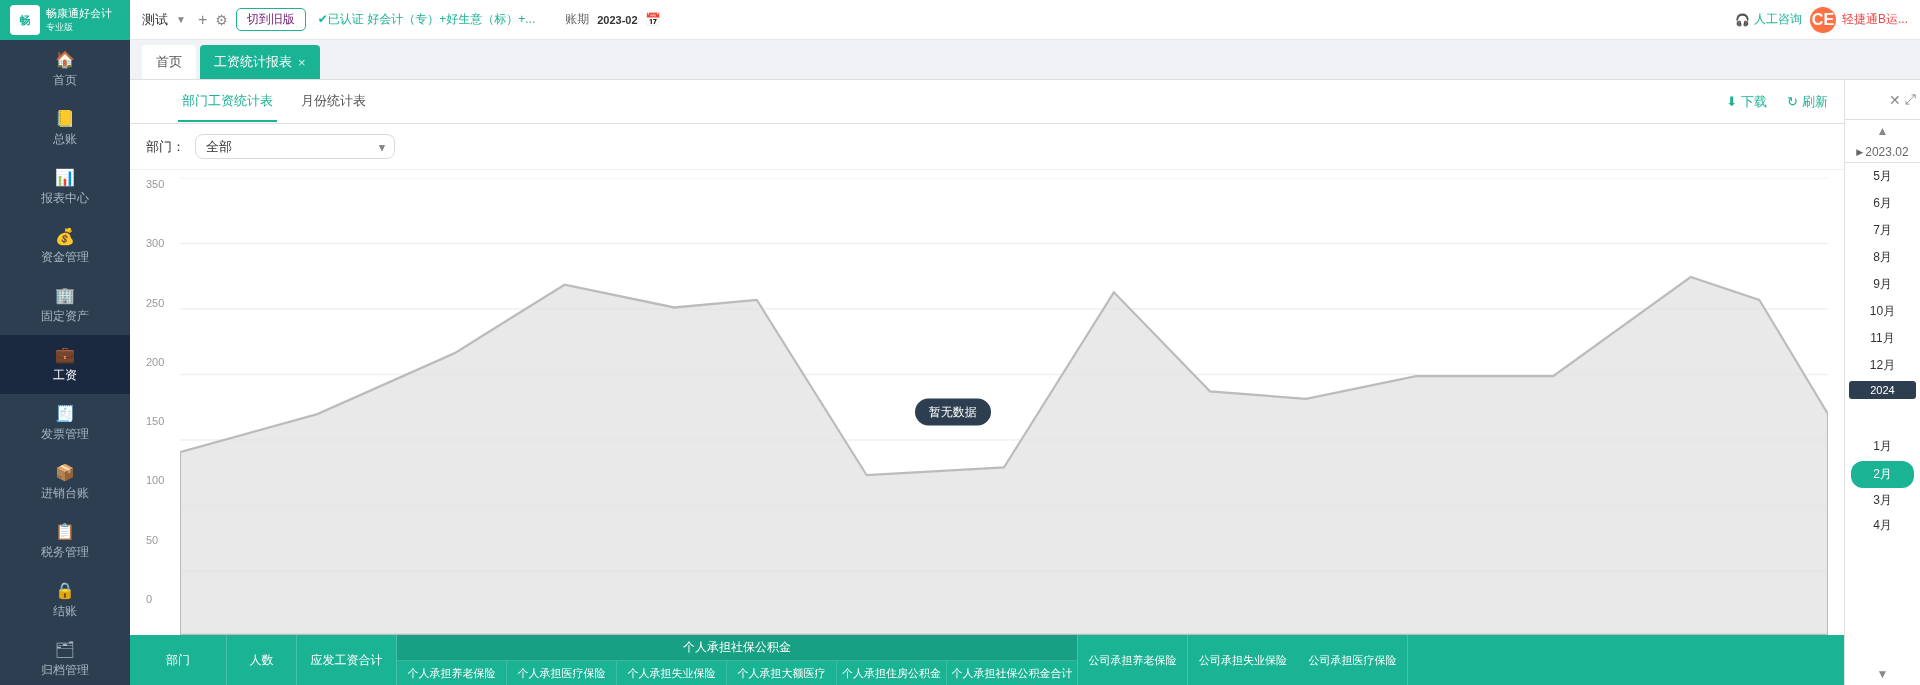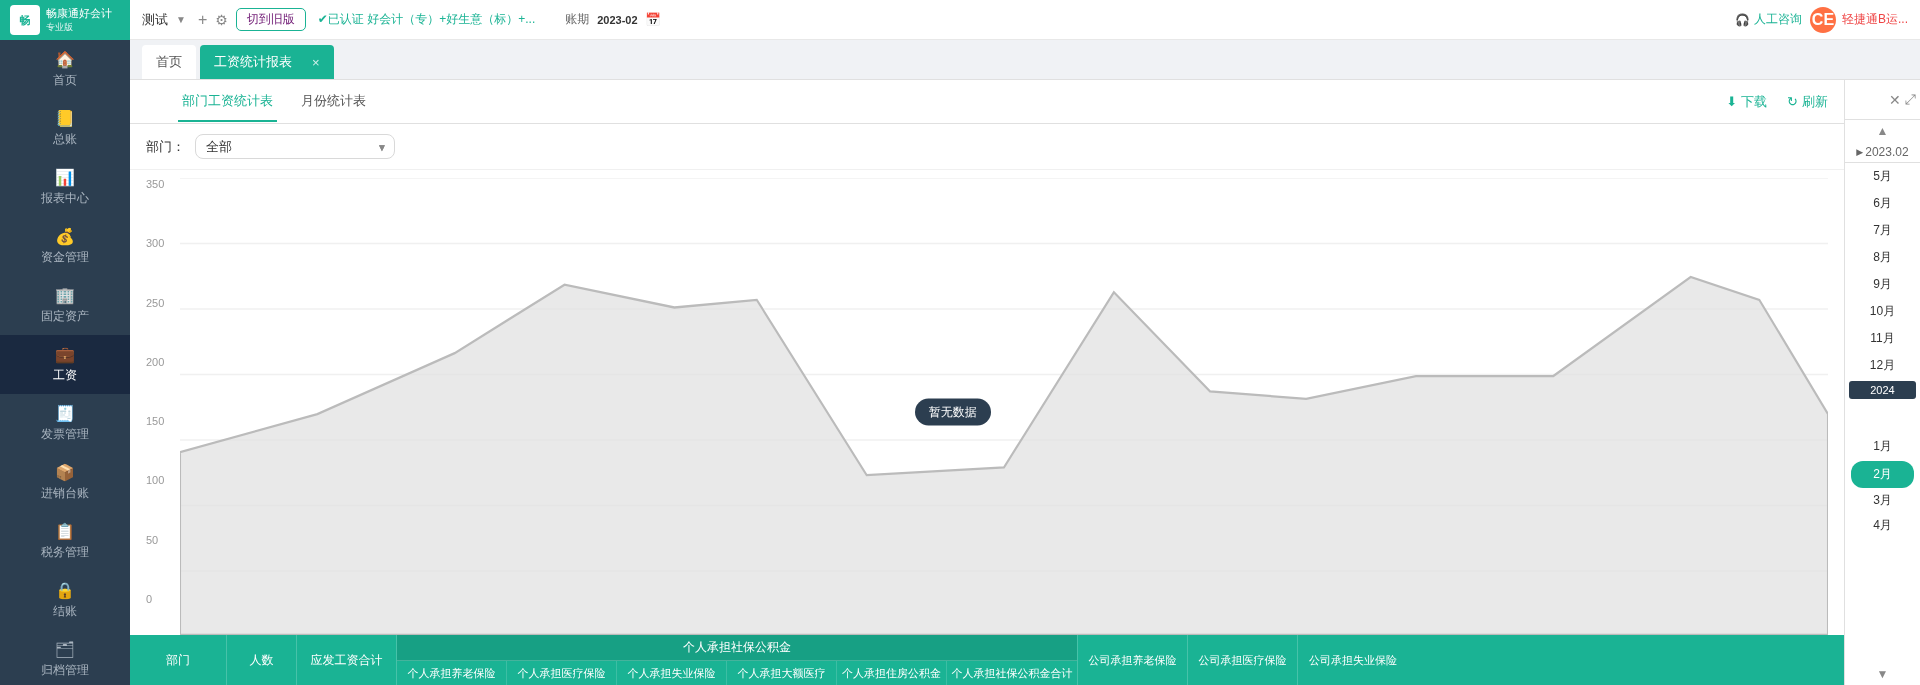--- a/index.html
+++ b/index.html
@@ -110,21 +110,21 @@
       <span style="font-size:16px;">🗂</span>
       <span>归档管理</span>
     </div>
 
   </div>
 
   <div style="flex:1;display:flex;flex-direction:column;overflow:hidden;">
 
     <div style="height:40px;background:#f0f2f5;display:flex;align-items:flex-end;padding:0 12px;border-bottom:1px solid #e0e0e0;gap:4px;">
       <div style="padding:8px 14px;font-size:13px;cursor:pointer;color:#555;background:#fff;border-radius:4px 4px 0 0;">首页</div>
-      <div style="padding:8px 14px;font-size:13px;cursor:pointer;background:#1ab394;color:#fff;border-radius:4px 4px 0 0;display:flex;align-items:center;gap:20px;">
+      <div style="padding:8px 14px;font-size:13px;cursor:pointer;background:#1ab394;color:#fff;border-radius:4px 4px 0 0;display:flex;align-items:center;gap:6px;">
         <span>工资统计报表</span>
         <span style="cursor:pointer;opacity:0.8;">×</span>
       </div>
     </div>
 
     <div style="flex:1;display:flex;overflow:hidden;">
 
       <div style="flex:1;display:flex;flex-direction:column;overflow:hidden;">
 
         <div style="background:#fff;padding:0 16px;display:flex;align-items:center;gap:20px;border-bottom:1px solid #e0e0e0;height:44px;flex-shrink:0;">
@@ -195,22 +195,22 @@
               <div style="width:110px;color:#fff;font-size:11px;display:flex;align-items:center;justify-content:center;border-right:1px solid rgba(255,255,255,0.15);text-align:center;padding:0 4px;">个人承担养老保险</div>
               <div style="width:110px;color:#fff;font-size:11px;display:flex;align-items:center;justify-content:center;border-right:1px solid rgba(255,255,255,0.15);text-align:center;padding:0 4px;">个人承担医疗保险</div>
               <div style="width:110px;color:#fff;font-size:11px;display:flex;align-items:center;justify-content:center;border-right:1px solid rgba(255,255,255,0.15);text-align:center;padding:0 4px;">个人承担失业保险</div>
               <div style="width:110px;color:#fff;font-size:11px;display:flex;align-items:center;justify-content:center;border-right:1px solid rgba(255,255,255,0.15);text-align:center;padding:0 4px;">个人承担大额医疗</div>
               <div style="width:110px;color:#fff;font-size:11px;display:flex;align-items:center;justify-content:center;border-right:1px solid rgba(255,255,255,0.15);text-align:center;padding:0 4px;">个人承担住房公积金</div>
               <div style="width:130px;color:#fff;font-size:11px;display:flex;align-items:center;justify-content:center;text-align:center;padding:0 4px;">个人承担社保公积金合计</div>
             </div>
           </div>
 
           <div style="width:110px;flex-shrink:0;color:#fff;font-size:11px;display:flex;align-items:center;justify-content:center;border-right:1px solid rgba(255,255,255,0.2);text-align:center;padding:0 4px;">公司承担养老保险</div>
+          <div style="width:110px;flex-shrink:0;color:#fff;font-size:11px;display:flex;align-items:center;justify-content:center;text-align:center;padding:0 4px;">公司承担失业保险</div>
           <div style="width:110px;flex-shrink:0;color:#fff;font-size:11px;display:flex;align-items:center;justify-content:center;border-right:1px solid rgba(255,255,255,0.2);text-align:center;padding:0 4px;">公司承担医疗保险</div>
-          <div style="width:110px;flex-shrink:0;color:#fff;font-size:11px;display:flex;align-items:center;justify-content:center;text-align:center;padding:0 4px;">公司承担失业保险</div>
         </div>
       </div>
 
       <div style="width:76px;background:#fff;border-left:1px solid #e0e0e0;display:flex;flex-direction:column;flex-shrink:0;overflow:hidden;">
 
         <div style="height:40px;display:flex;align-items:center;justify-content:flex-end;gap:4px;padding:0 4px;border-bottom:1px solid #e0e0e0;">
           <button style="background:none;border:none;cursor:pointer;color:#888;font-size:14px;">✕</button>
           <button style="background:none;border:none;cursor:pointer;color:#888;font-size:14px;">⤢</button>
         </div>
 

